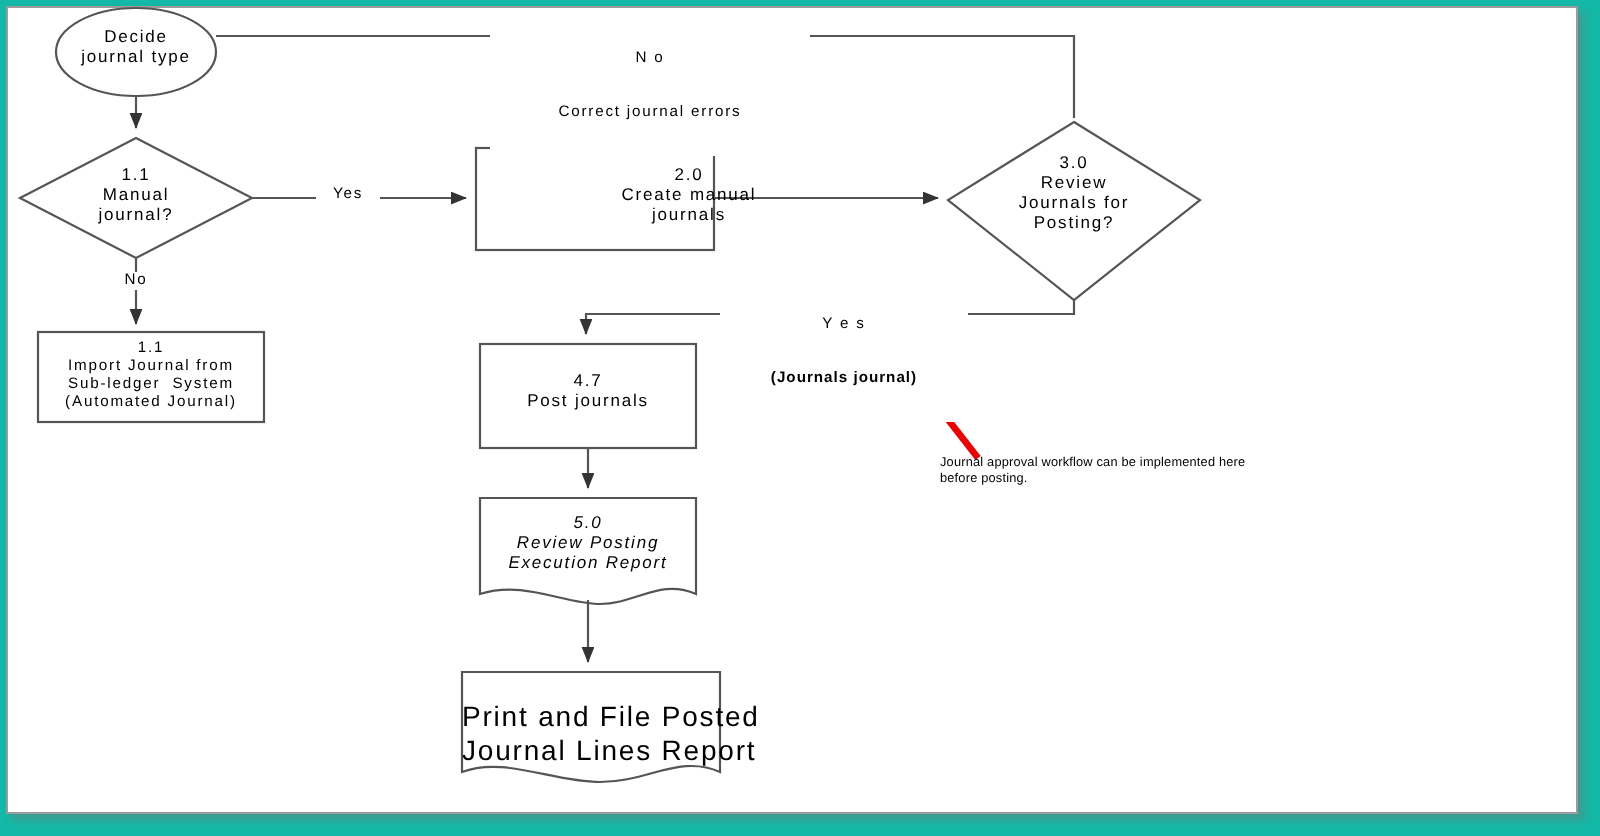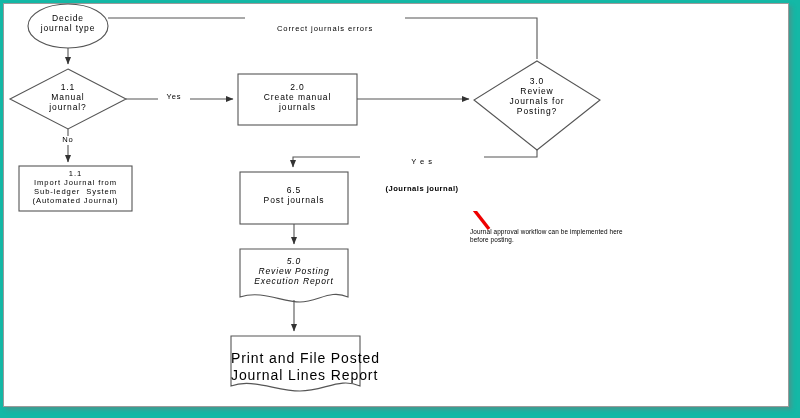--- a/index.html
+++ b/index.html
@@ -129,41 +129,42 @@
 
     <div class="node-label" style="left:28px; top:82px; width:80px; font-size:8.5px;">1.1
 Manual
 journal?</div>
 
     <div class="node-label" style="left:19px; top:170px; width:113px; font-size:7.6px;">1.1
 Import Journal from
 Sub-ledger  System
 (Automated Journal)</div>
 
-    <div class="node-label" style="left:238px; top:82px; width:119px; font-size:8.5px;">2.0
+    <div class="node-label" style="left:238px; top:82px; width:119px; font-size:8.5px;padding-left:47px;">2.0
 Create manual
 journals</div>
 
     <div class="node-label" style="left:487px; top:76px; width:100px; font-size:8.5px;">3.0
 Review
 Journals for
 Posting?</div>
 
-    <div class="node-label" style="left:240px; top:185px; width:108px; font-size:8.5px;">6.5
+    <div class="node-label" style="left:240px; top:185px; width:108px; font-size:8.5px;">4.7
 Post journals</div>
 
     <div class="node-label" style="left:238px; top:256px; width:112px; font-size:8.5px;font-style:italic;">5.0
 Review Posting
 Execution Report</div>
 
     <div class="node-label" style="left:231px; top:350px; width:129px; font-size:14px;">Print and File Posted
 Journal Lines Report</div>
 
     <div class="edge-label" style="left:245px; top:8px; width:160px; font-size:7.6px;">
-      <div>Correct journals errors</div>
+      <div>N o</div>
+      <div>Correct journal errors</div>
     </div>
 
     <div class="edge-label" style="left:158px; top:93px; width:32px; font-size:7.6px;">Yes</div>
 
     <div class="edge-label" style="left:55px; top:136px; width:26px; font-size:7.6px;">No</div>
 
     <div class="edge-label" style="left:360px; top:141px; width:124px; font-size:7.6px;">
       <div>Y e s</div>
       <div class="b">(Journals journal)</div>
     </div>

